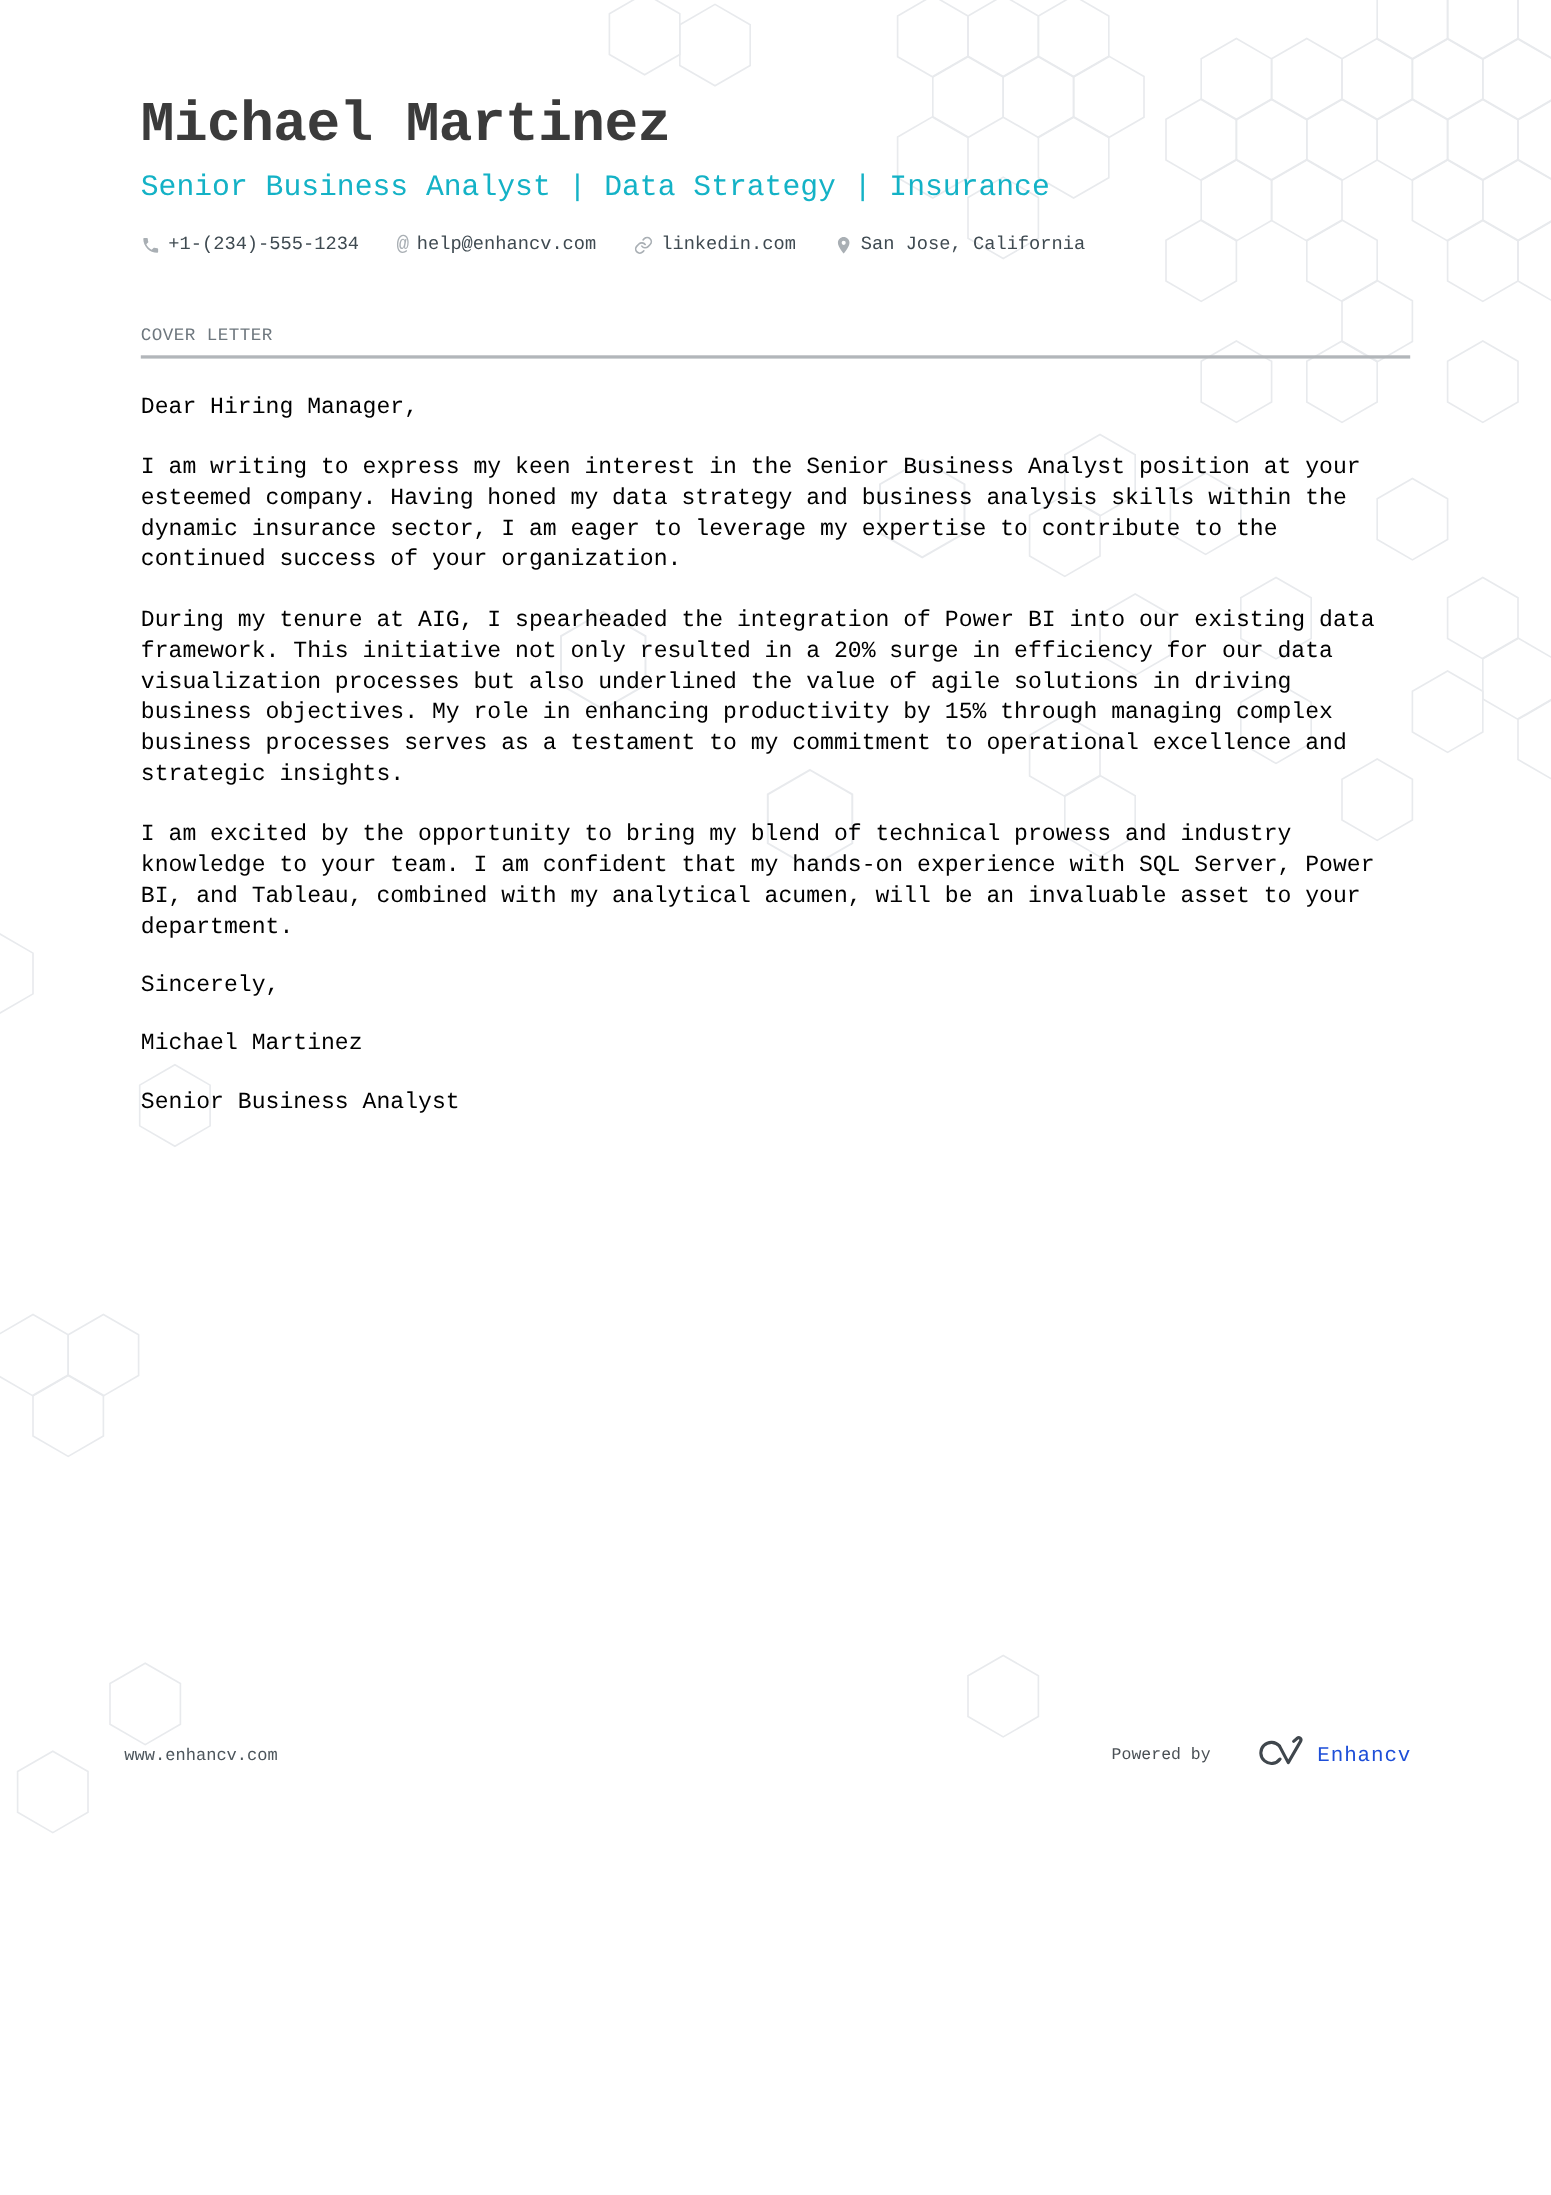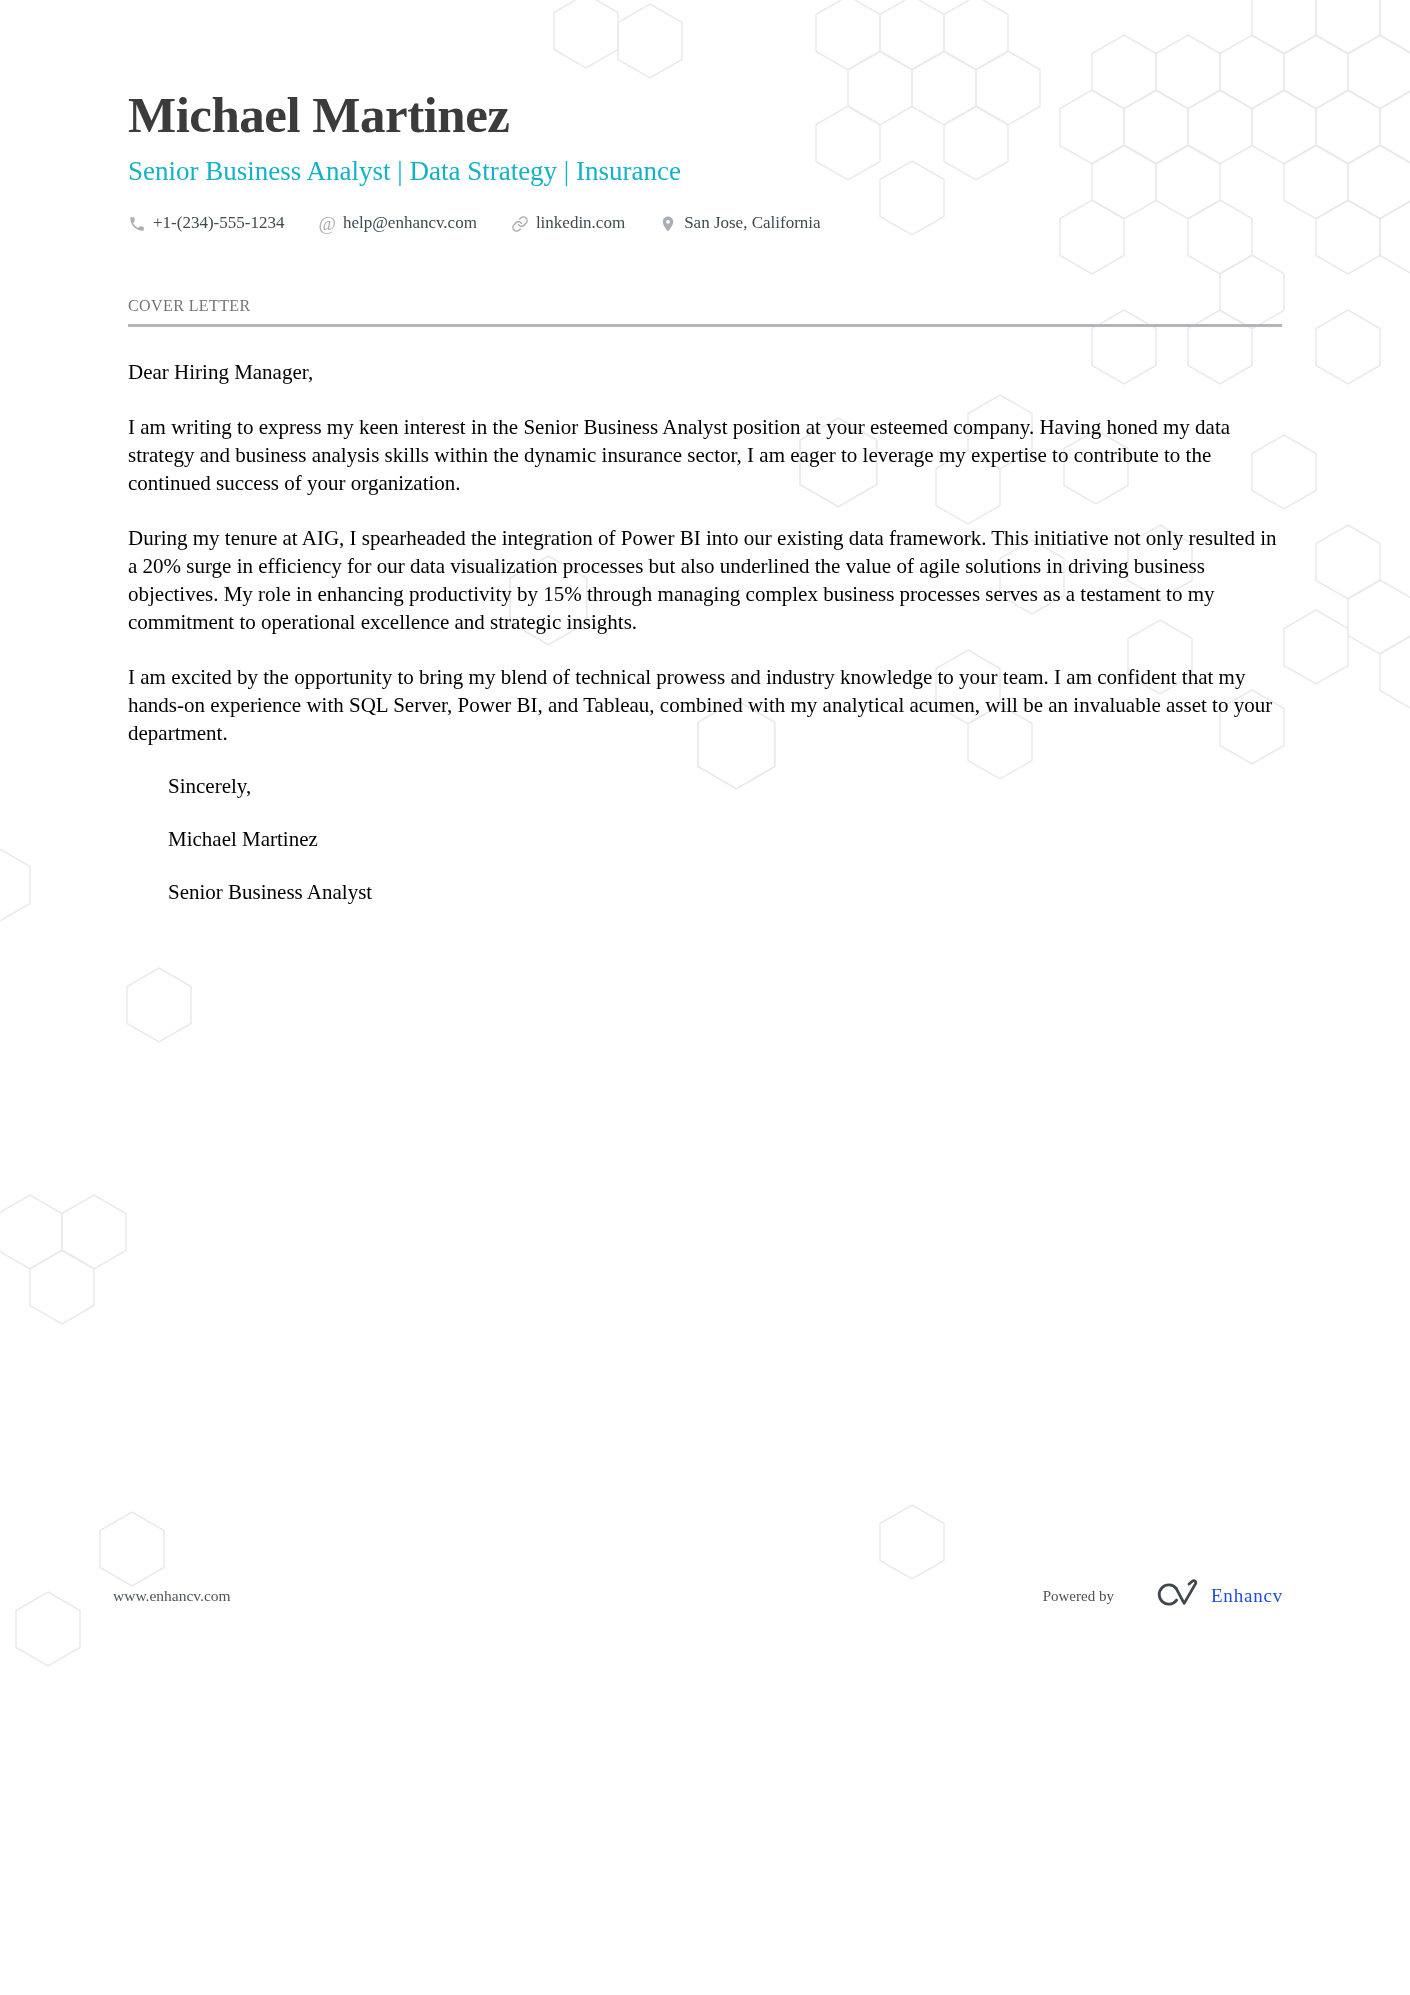--- a/index.html
+++ b/index.html
@@ -2,21 +2,21 @@
 <html><head>
 <meta charset="utf-8">
 <style>
   html,body{margin:0;padding:0;background:#ffffff;}
   .page{
     position:relative;
     width:1410px;
     height:1696px;
     background:#ffffff;
     overflow:hidden;
-    font-family:Liberation Serif, serif;
+    font-family:Liberation Mono, monospace;
   }
   .hex-layer{
     position:absolute;
     top:0;left:0;
     z-index:0;
     pointer-events:none;
   }
   .content{
     position:relative;
     z-index:1;
@@ -64,21 +64,21 @@
     background:#b2b6ba;
     margin:9px 0 0 0;
   }
   .body-text p{
     margin:27px 0 0 0;
     font-size:21px;
     line-height:28px;
     color:#000000;
   }
   .body-text p.salutation{margin-top:31px;}
-  .body-text p.signoff{margin-top:25px;margin-left:40px;}
+  .body-text p.signoff{margin-top:25px;}
   .footer{
     position:absolute;
     left:113px;
     right:127px;
     bottom:82px;
     display:flex;
     justify-content:space-between;
     align-items:center;
     z-index:1;
   }

